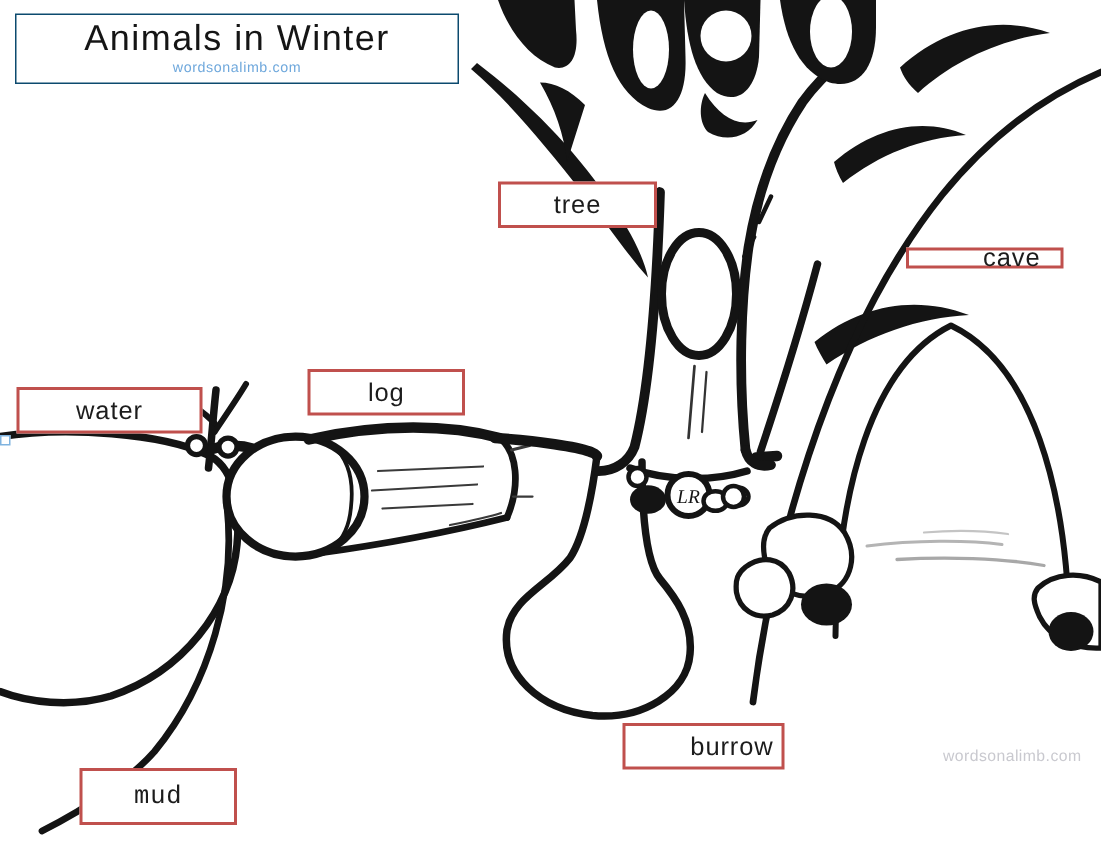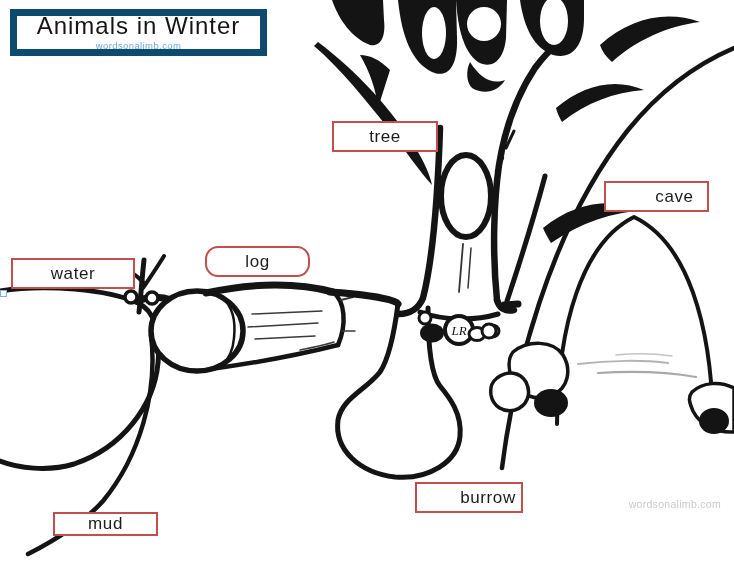--- a/index.html
+++ b/index.html
@@ -4,38 +4,38 @@
 <style>
   html,body{margin:0;padding:0;background:#ffffff;}
   *{box-sizing:border-box;}
   #page{
     position:relative;width:734px;height:562px;background:#ffffff;overflow:hidden;
     font-family:"Liberation Sans", sans-serif;
   }
   #scene-svg{position:absolute;left:0;top:0;}
   
   #title-box{
-    position:absolute;left:10px;top:9px;width:257px;height:47px;
-    border:7px solid #0c4a6e;background:#ffffff;text-align:center;
+    position:absolute;left:10px;top:9px;width:296px;height:47px;
+    border:1px solid #0c4a6e;background:#ffffff;text-align:center;
     display:flex;flex-direction:column;align-items:center;justify-content:center;
   }
   #title-text{font-size:24px;color:#151515;letter-spacing:1px;line-height:1;}
   #title-site{font-size:9.5px;color:#6fa8dc;letter-spacing:0.4px;margin-top:2px;}
   
   .tag{
     position:absolute;background:#ffffff;border:2.5px solid #c0504d;
     display:flex;align-items:center;justify-content:center;
     font-size:17px;color:#1c1c1c;letter-spacing:0.6px;
   }
   #tag-tree  {left:332px;top:121px;width:106px;height:31px;}
-  #tag-cave  {left:604px;top:181px;width:105px;height:31px;padding-left:36px;}
+  #tag-cave  {left:604px;top:165px;width:105px;height:14px;padding-left:36px;}
   #tag-water {left:11px; top:258px;width:124px;height:31px;}
-  #tag-log   {left:205px;top:246px;width:105px;height:31px;border-radius:13px;}
+  #tag-log   {left:205px;top:246px;width:105px;height:31px;}
   #tag-burrow{left:415px;top:482px;width:108px;height:31px;padding-left:38px;}
-  #tag-mud   {left:53px; top:512px;width:105px;height:24px;}
+  #tag-mud   {left:53px; top:512px;width:105px;height:38px;font-family:Liberation Mono, monospace;}
   
   #watermark{
     position:absolute;right:13px;top:498px;font-size:10.5px;color:#c9c9cf;
     letter-spacing:0.3px;
   }
   
   #handle{
     position:absolute;left:0;top:290px;width:7px;height:7px;
     border:1.5px solid #7fb3df;background:#ffffff;
   }

